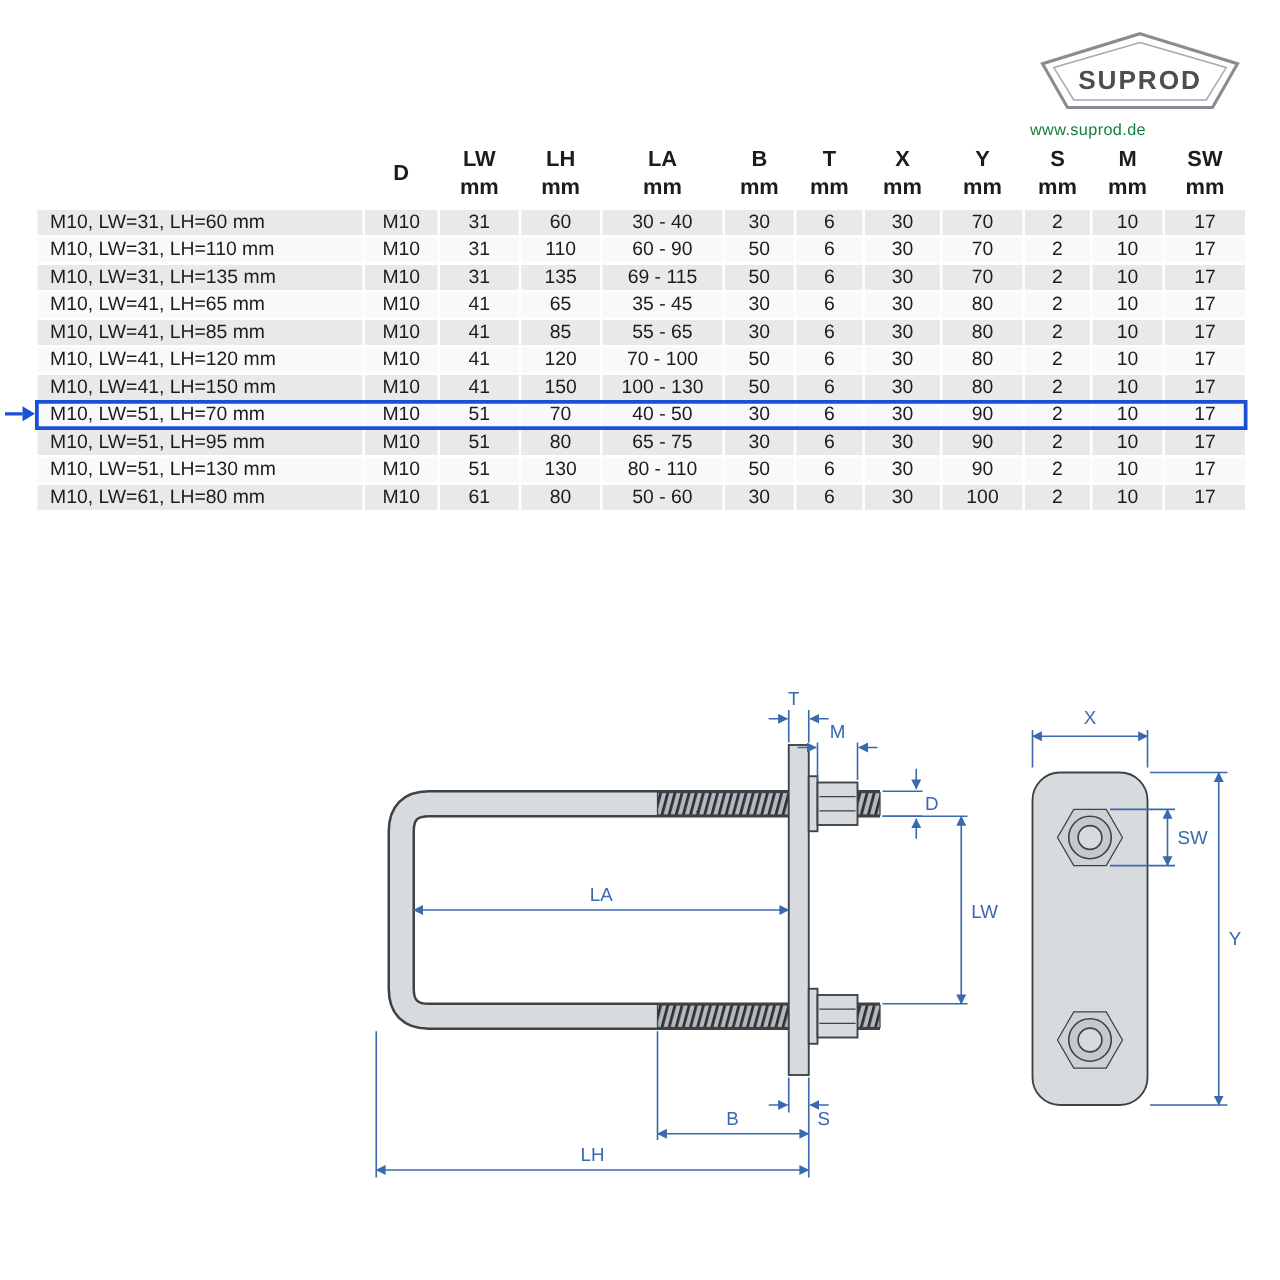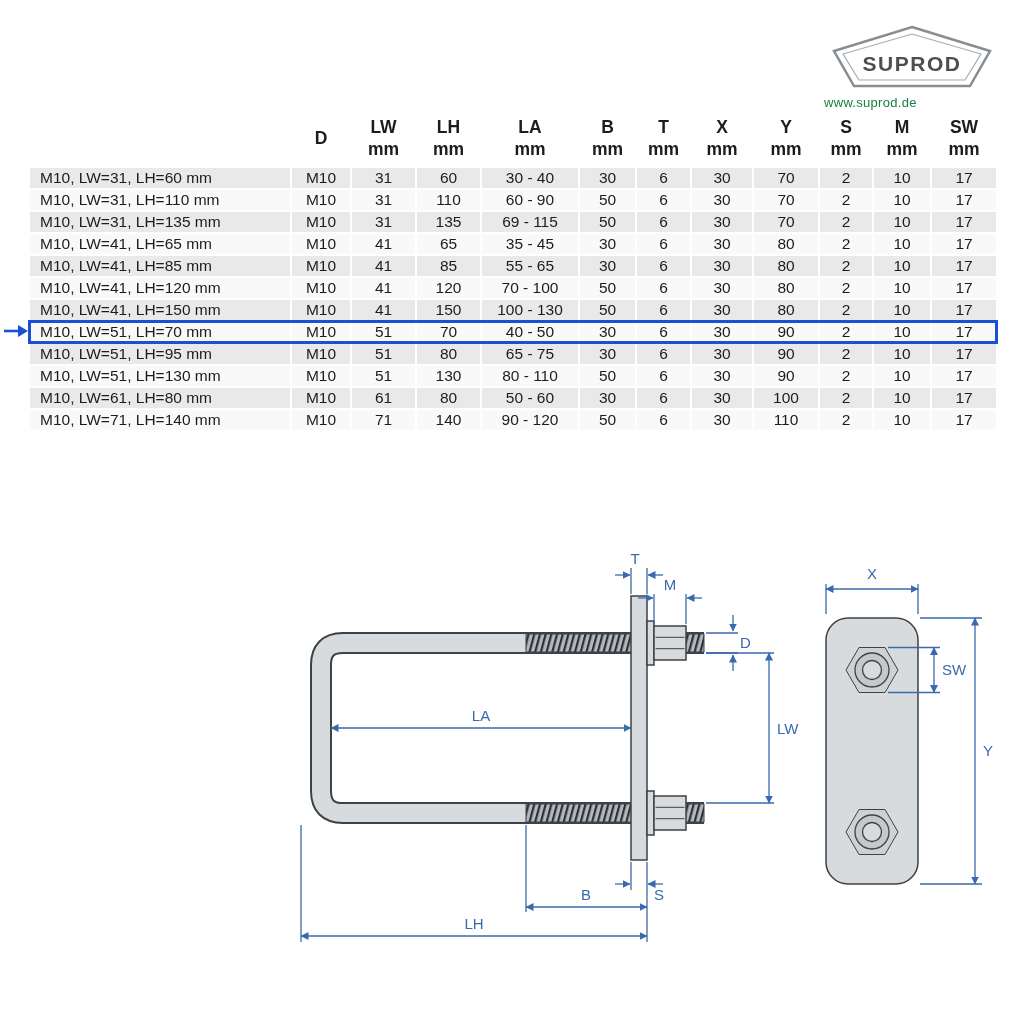--- a/index.html
+++ b/index.html
@@ -267,34 +267,20 @@
             <td>80</td>
             <td>50 - 60</td>
             <td>30</td>
             <td>6</td>
             <td>30</td>
             <td>100</td>
             <td>2</td>
             <td>10</td>
             <td>17</td>
           </tr>
-          <tr>
-            <td class="row-name">M10, LW=71, LH=140 mm</td>
-            <td>M10</td>
-            <td>71</td>
-            <td>140</td>
-            <td>90 - 120</td>
-            <td>50</td>
-            <td>6</td>
-            <td>30</td>
-            <td>110</td>
-            <td>2</td>
-            <td>10</td>
-            <td>17</td>
-          </tr>
         </tbody>
     </table>
   </div>
 
   <svg class="drawing" width="775" height="430" viewBox="0 0 775 430">
     <defs>
       <marker id="arr" markerWidth="9" markerHeight="9" refX="7.5" refY="4" orient="auto-start-reverse" markerUnits="userSpaceOnUse">
         <path d="M0,0 L8,4 L0,8 Z" fill="#3a6aad"></path>
       </marker>
       <pattern id="thread" width="5.5" height="12" patternUnits="userSpaceOnUse" patternTransform="rotate(15)">

